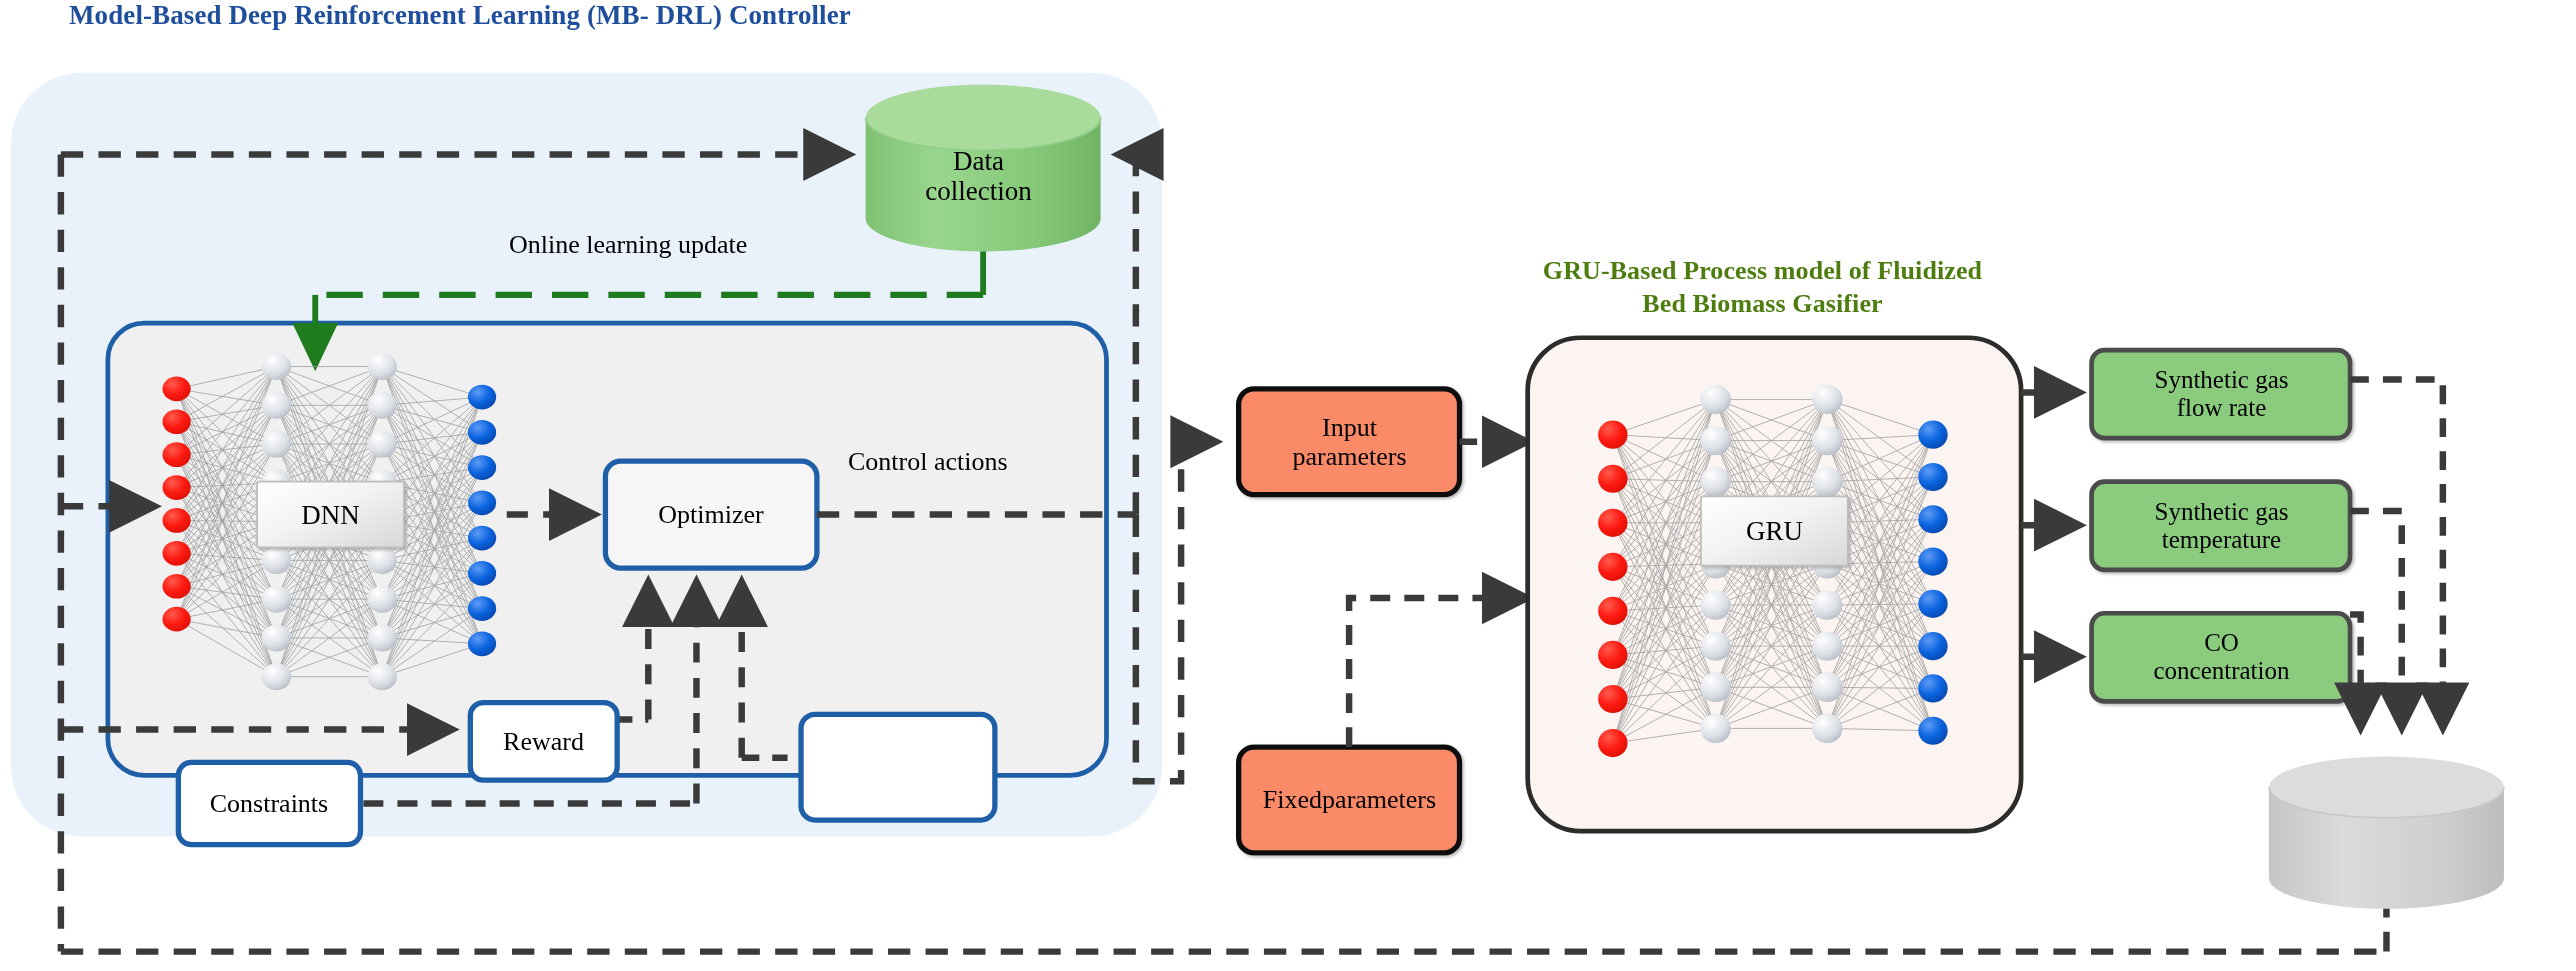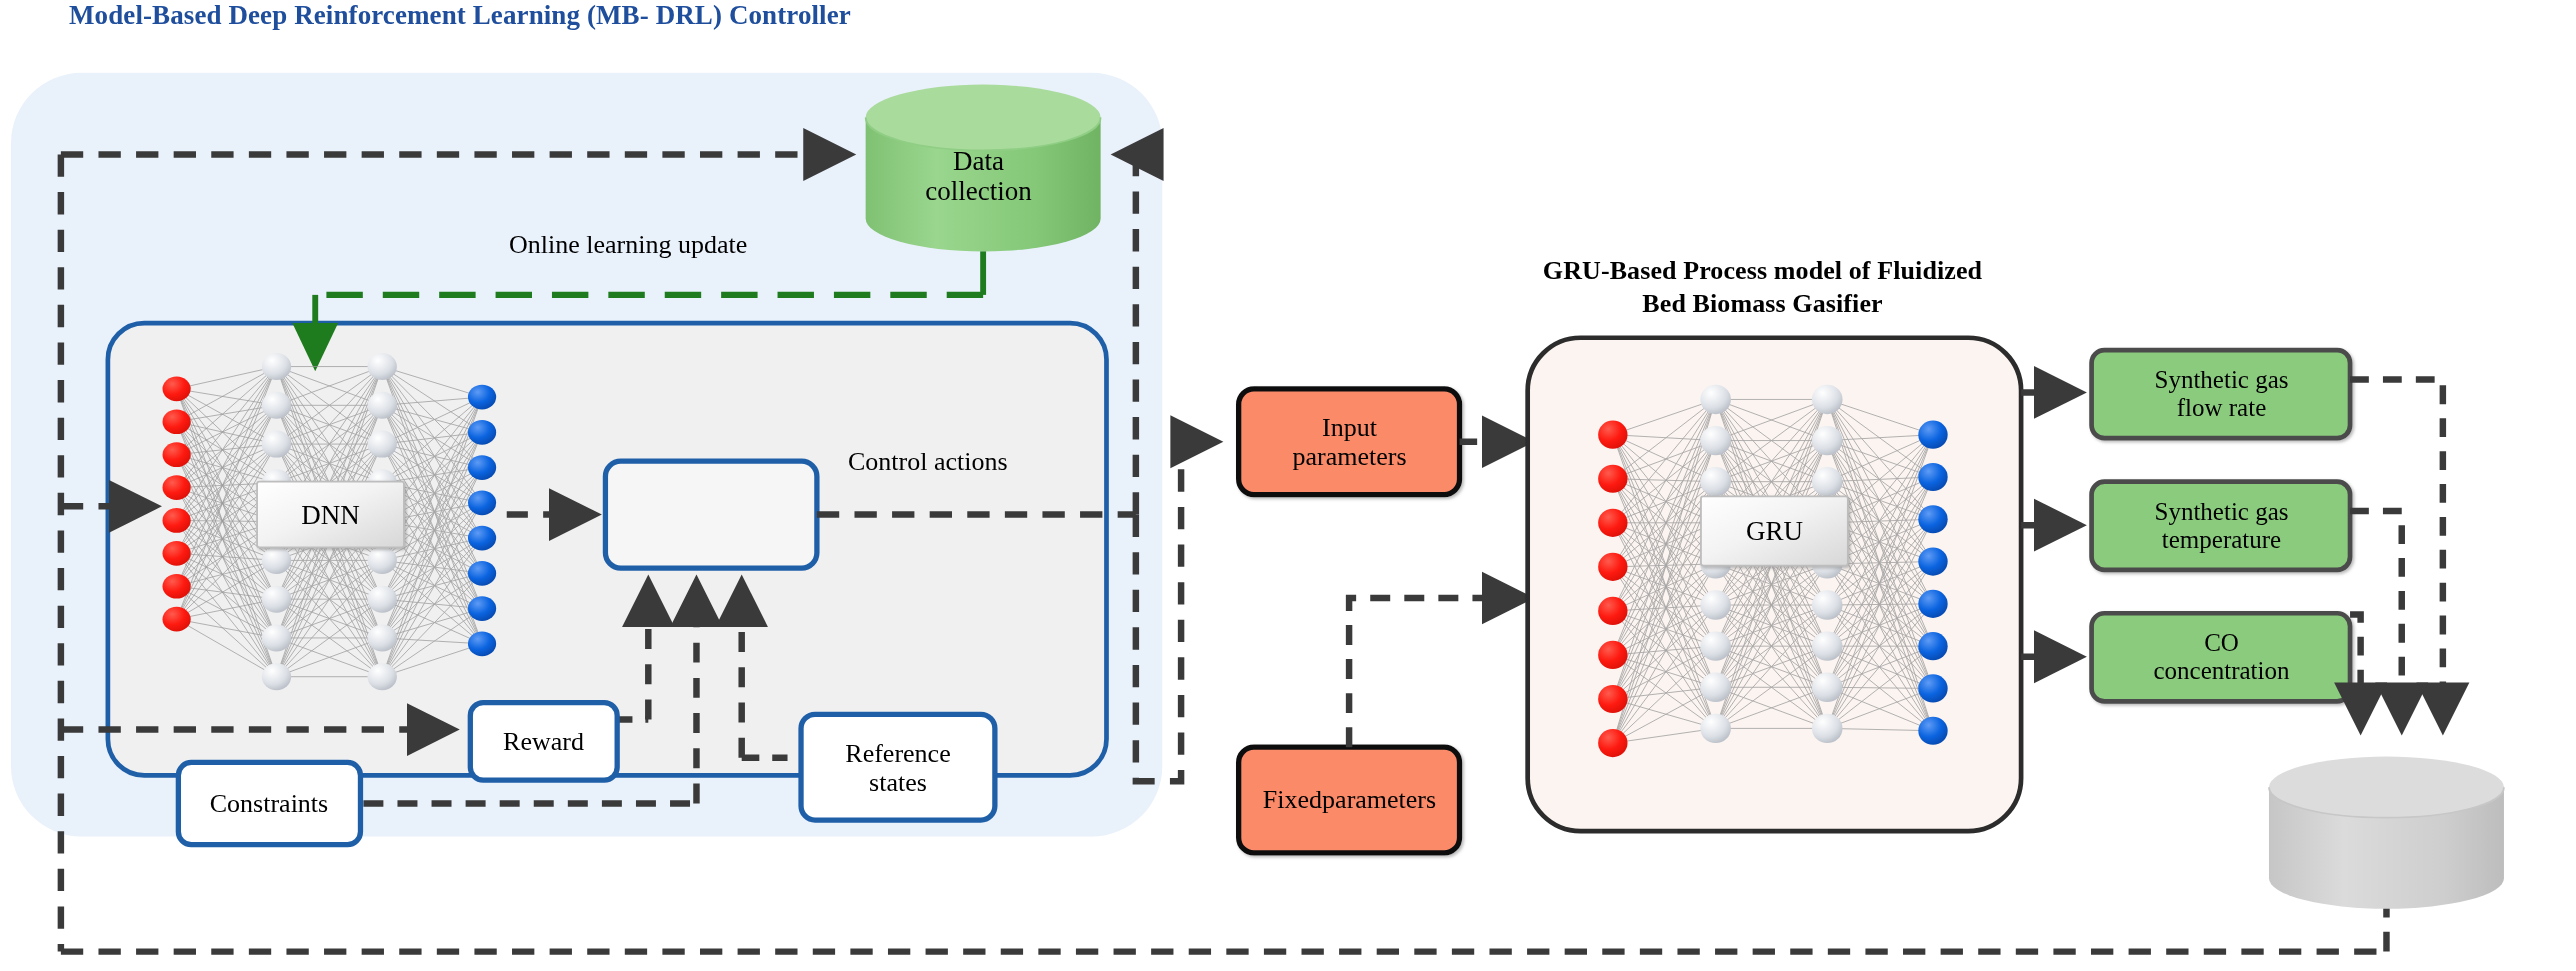--- a/index.html
+++ b/index.html
@@ -4,21 +4,21 @@
 <style>
   html,body{margin:0;padding:0;background:#ffffff;}
   body{width:2576px;height:971px;position:relative;overflow:hidden;
        font-family:"Liberation Serif","DejaVu Serif",serif;}
   #stage{position:absolute;left:0;top:0;width:2576px;height:971px;}
   svg#canvas{position:absolute;left:0;top:0;width:2576px;height:971px;}
   .lbl{position:absolute;display:flex;align-items:center;justify-content:center;
        text-align:center;line-height:1.12;color:#000;}
   .title{position:absolute;font-weight:bold;letter-spacing:0.1px;}
   #title-controller{left:69px;top:0px;font-size:27px;color:#1F4E9C;}
-  #title-gru{left:1463px;top:254px;width:599px;font-size:26px;color:#000000;
+  #title-gru{left:1463px;top:254px;width:599px;font-size:26px;color:#4d7c0f;
              text-align:center;line-height:1.28;}
   .boxtxt{font-size:26px;}
   .boxtxt-sm{font-size:25px;}
   .netlabel{position:absolute;display:flex;align-items:center;justify-content:center;
             font-size:27px;color:#000;}
   .freetxt{position:absolute;font-size:26px;color:#000;white-space:nowrap;}
 </style>
 </head>
 <body>
 
@@ -315,29 +315,26 @@
 
 <div class="lbl" style="left:866px;top:123px;width:225px;height:106px;flex-direction:column;font-size:27px;">
   <span>Data</span>
   <span>collection</span>
 </div>
 
 <div class="netlabel" style="left:257px;top:482px;width:147px;height:66px;">DNN</div>
 
 <div class="netlabel" style="left:1701px;top:497px;width:147px;height:69px;">GRU</div>
 
+<div class="lbl boxtxt" style="left:605px;top:461px;width:212px;height:107px;">Optimizer</div>
 
 <div class="lbl boxtxt" style="left:470px;top:703px;width:147px;height:78px;">Reward</div>
 
 <div class="lbl boxtxt" style="left:178px;top:763px;width:182px;height:82px;">Constraints</div>
 
-<div class="lbl boxtxt" style="left:801px;top:715px;width:194px;height:106px;flex-direction:column;">
-  <span>Reference</span>
-  <span>states</span>
-</div>
 
 <div class="lbl boxtxt" style="left:1239px;top:389px;width:221px;height:106px;flex-direction:column;">
   <span>Input</span>
   <span>parameters</span>
 </div>
 
 <div class="lbl boxtxt" style="left:1239px;top:747px;width:221px;height:106px;flex-direction:row;">
   <span>Fixed</span>
   <span>parameters</span>
 </div>

